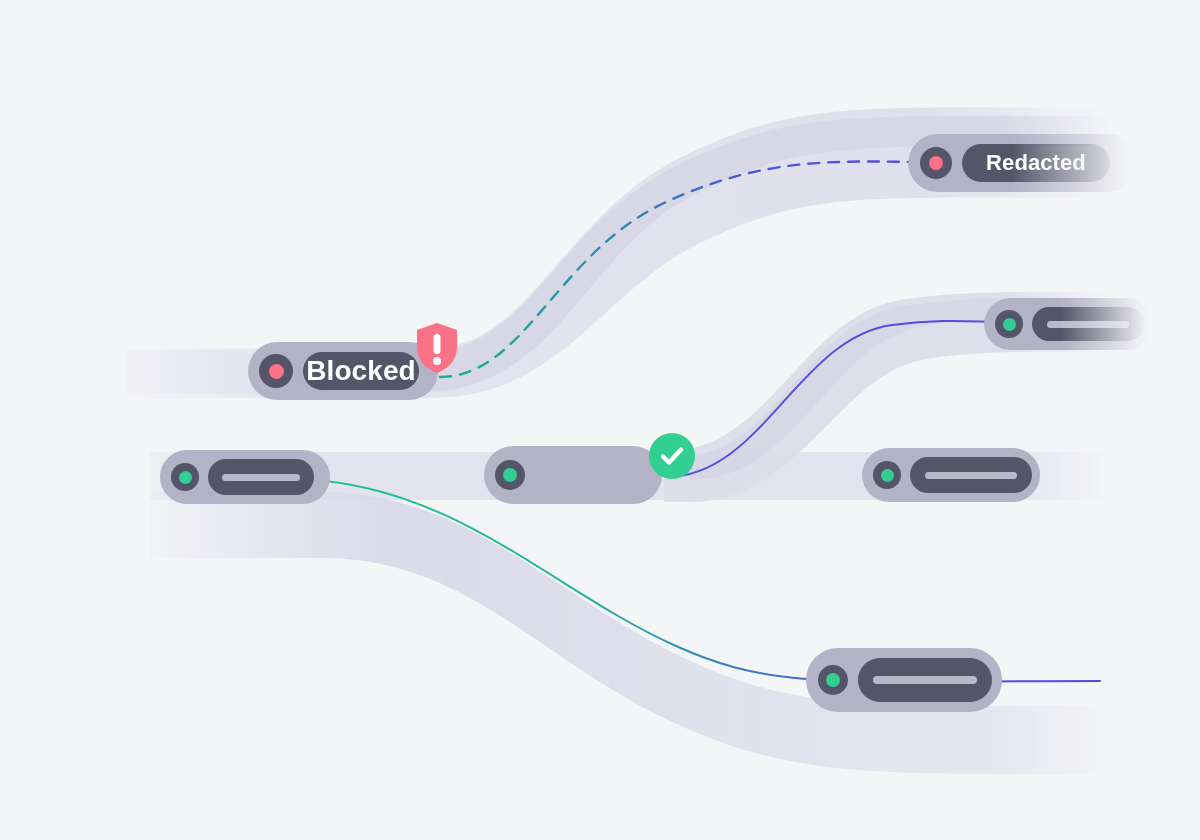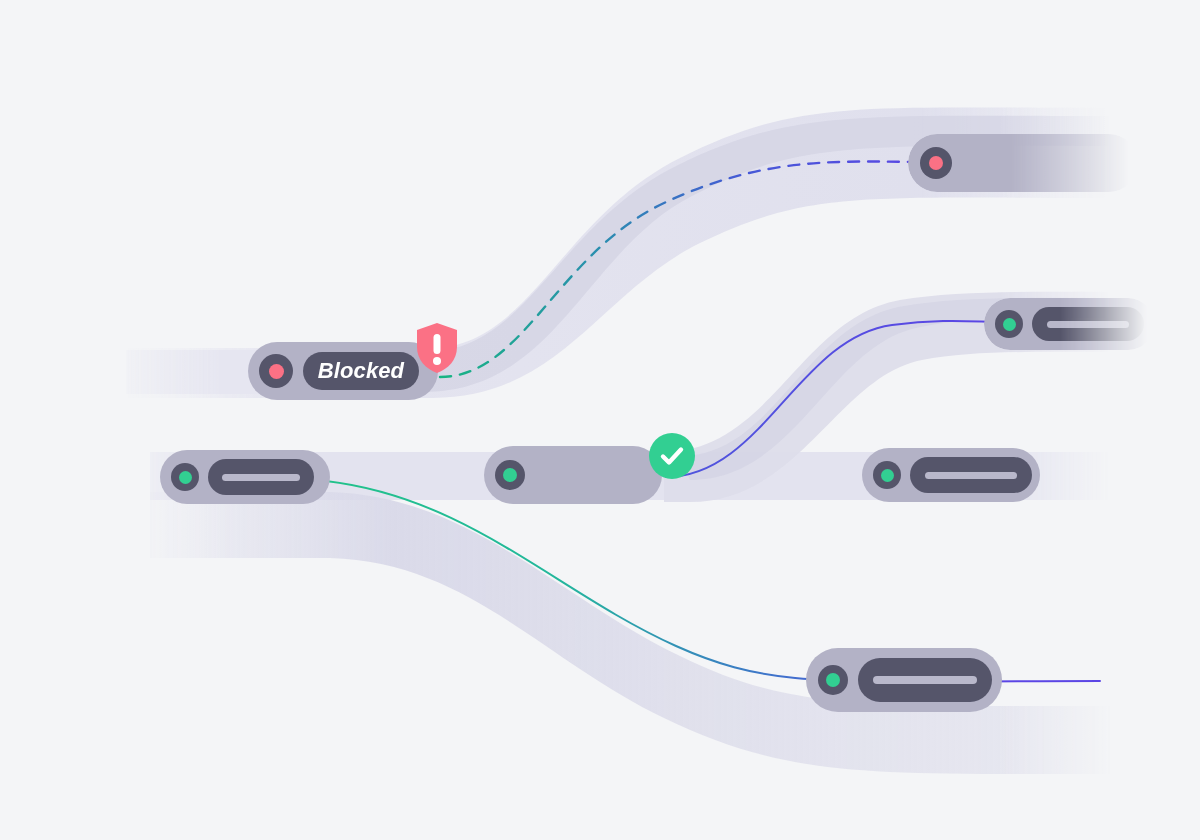--- a/index.html
+++ b/index.html
@@ -198,33 +198,36 @@
 
       <path d="M 326 481 C 470 498 556 592 676 646 C 774 690 828 681 1100 681" stroke="url(#g-gp-long)" stroke-width="2"></path>
     </g>
   </svg>
 
   <div class="node" style="left:248px; top:342px; width:190px; height:58px; padding-left:11px;">
     <div class="node-dotwell" style="width:34px; height:34px;">
       <div class="node-dot" style="width:15px; height:15px; background:#fb7185;"></div>
     </div>
     <div class="node-pill" style="width:116px; height:38px; margin-left:10px;">
-      <span class="node-label" style="font-size:22px;font-style:italic;">Blocked</span>
+      <span class="node-label" style="font-size:28px;">Blocked</span>
     </div>
   </div>
 
   <div class="node" style="left:484px; top:446px; width:178px; height:58px; padding-left:11px;">
     <div class="node-dotwell" style="width:30px; height:30px;">
       <div class="node-dot" style="width:14px; height:14px; background:#32cf92;"></div>
     </div>
   </div>
 
   <div class="node fade-right" style="left:908px; top:134px; width:230px; height:58px; padding-left:12px;">
     <div class="node-dotwell" style="width:32px; height:32px;">
       <div class="node-dot" style="width:14px; height:14px; background:#fb7185;"></div>
+    </div>
+    <div class="node-pill" style="width:148px; height:38px; margin-left:10px;">
+      <span class="node-label" style="font-size:22px;">Redacted</span>
     </div>
   </div>
 
   <div class="node" style="left:160px; top:450px; width:170px; height:54px; padding-left:11px;">
     <div class="node-dotwell" style="width:28px; height:28px;">
       <div class="node-dot" style="width:13px; height:13px; background:#32cf92;"></div>
     </div>
     <div class="node-pill" style="width:106px; height:36px; margin-left:9px;">
       <div class="redacted-bar" style="width:78px; height:7px;"></div>
     </div>

